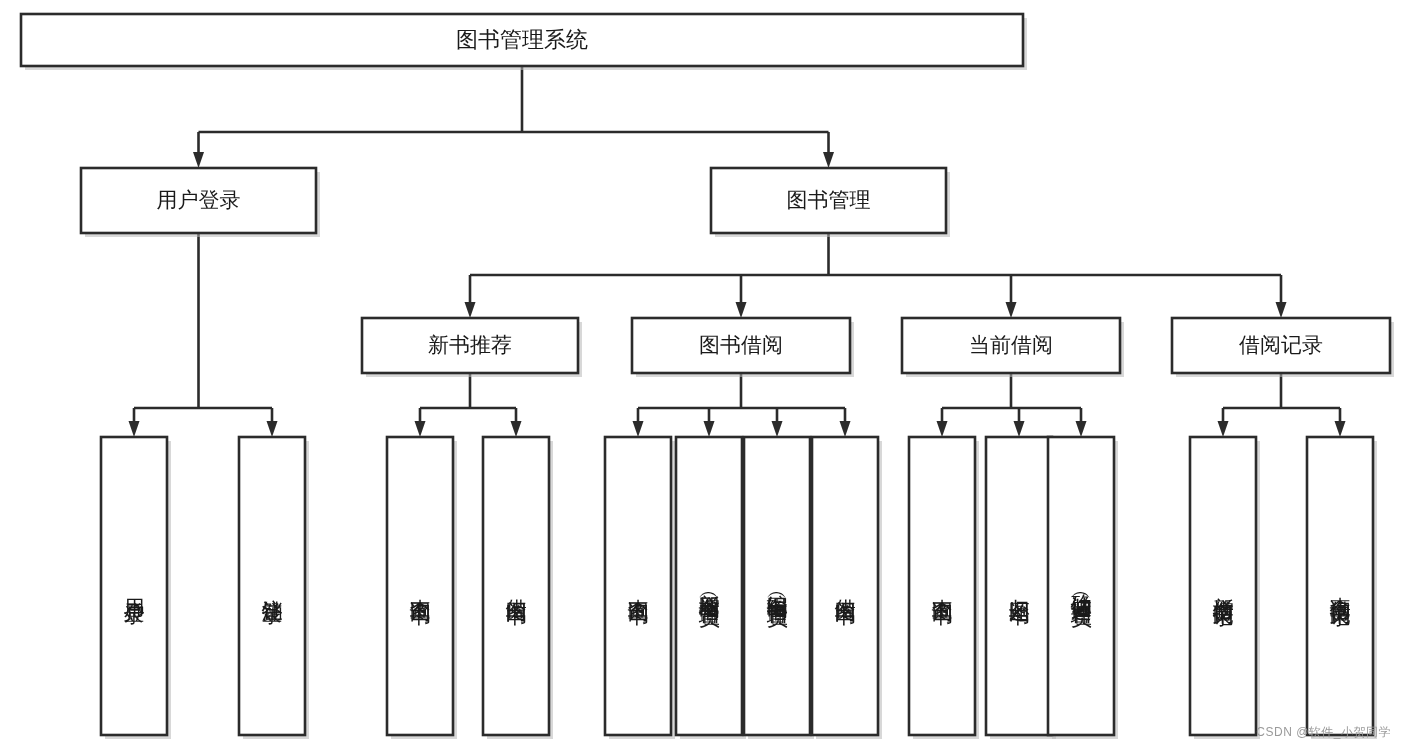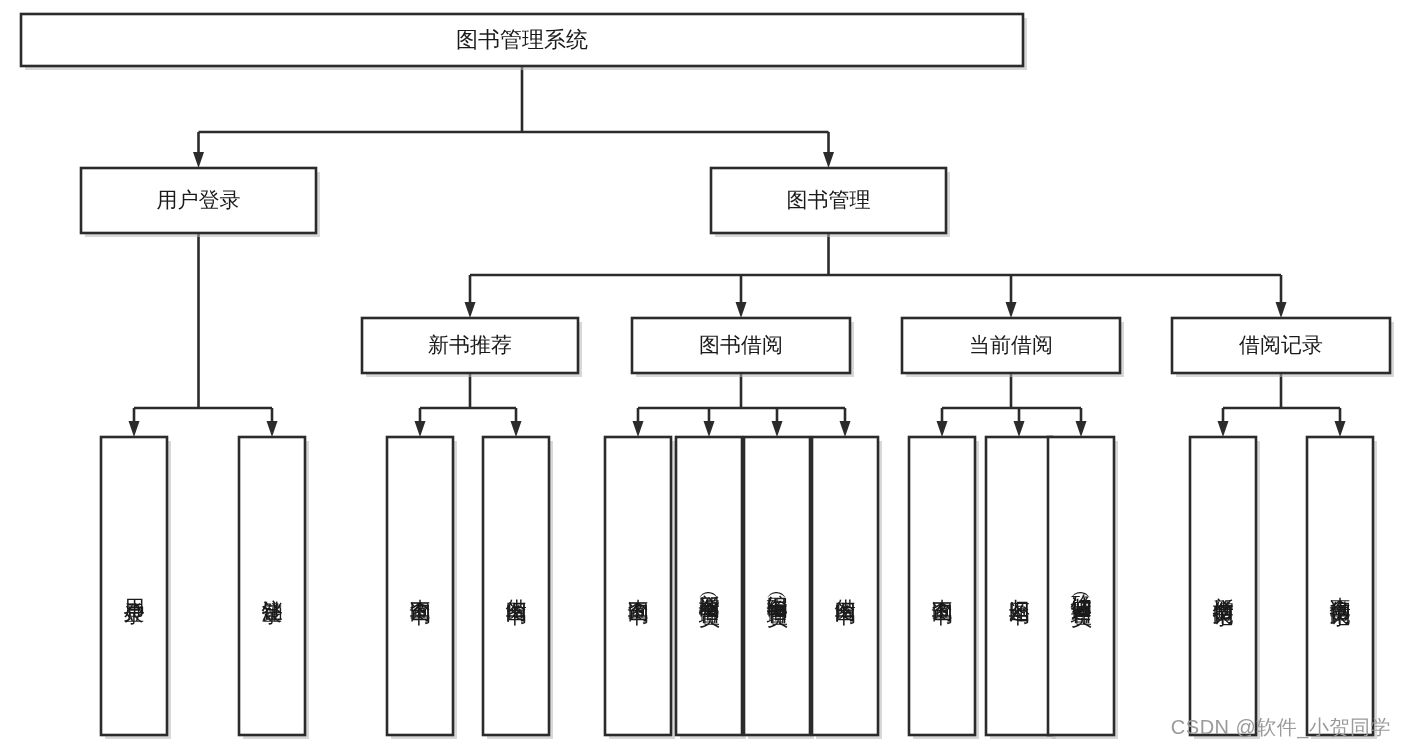--- a/index.html
+++ b/index.html
@@ -54,21 +54,21 @@
     justify-content:center;
     white-space:nowrap;
     pointer-events:none;
   }
 
   #watermark{
     position:absolute;
     right:14px;
     bottom:6px;
     font-family:"Liberation Sans","DejaVu Sans",sans-serif;
-    font-size:20px;
+    font-size:12px;
     color:#9a9a9a;
     letter-spacing:.5px;
     white-space:nowrap;
   }
 </style>
 </head>
 <body>
 
 <div id="diagram-root">
   <svg id="tree" viewBox="0 0 1405 747">

